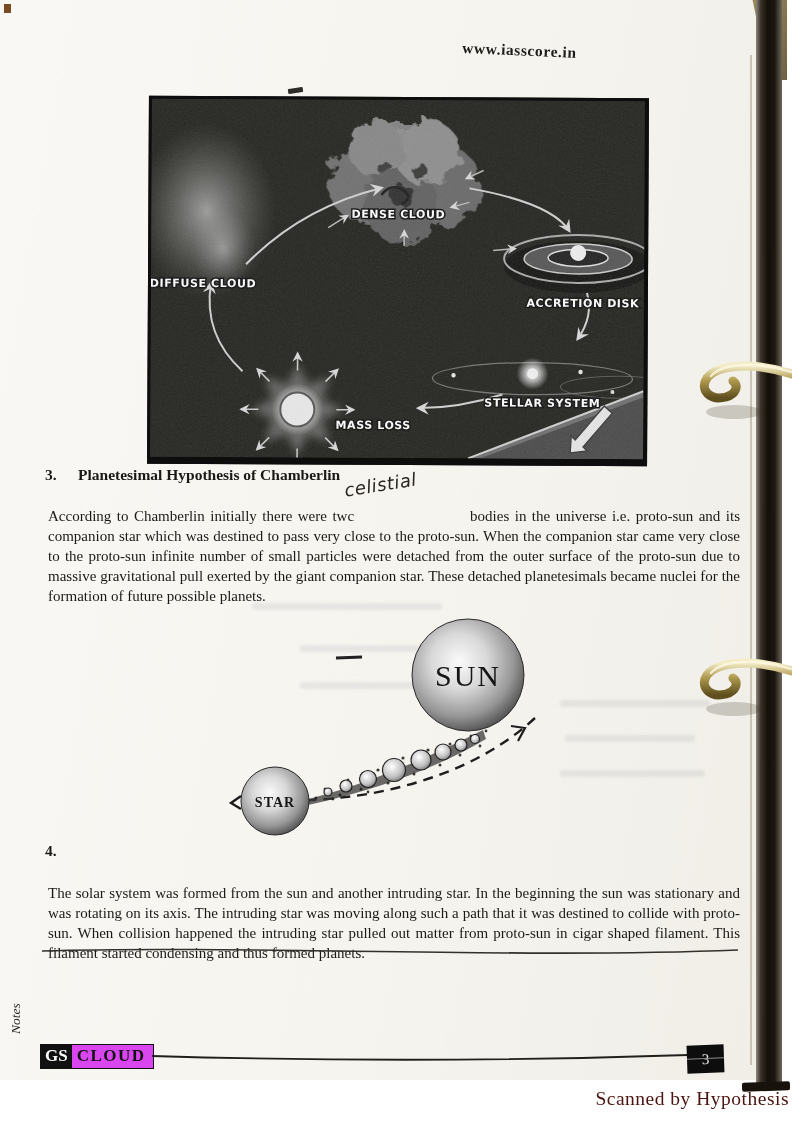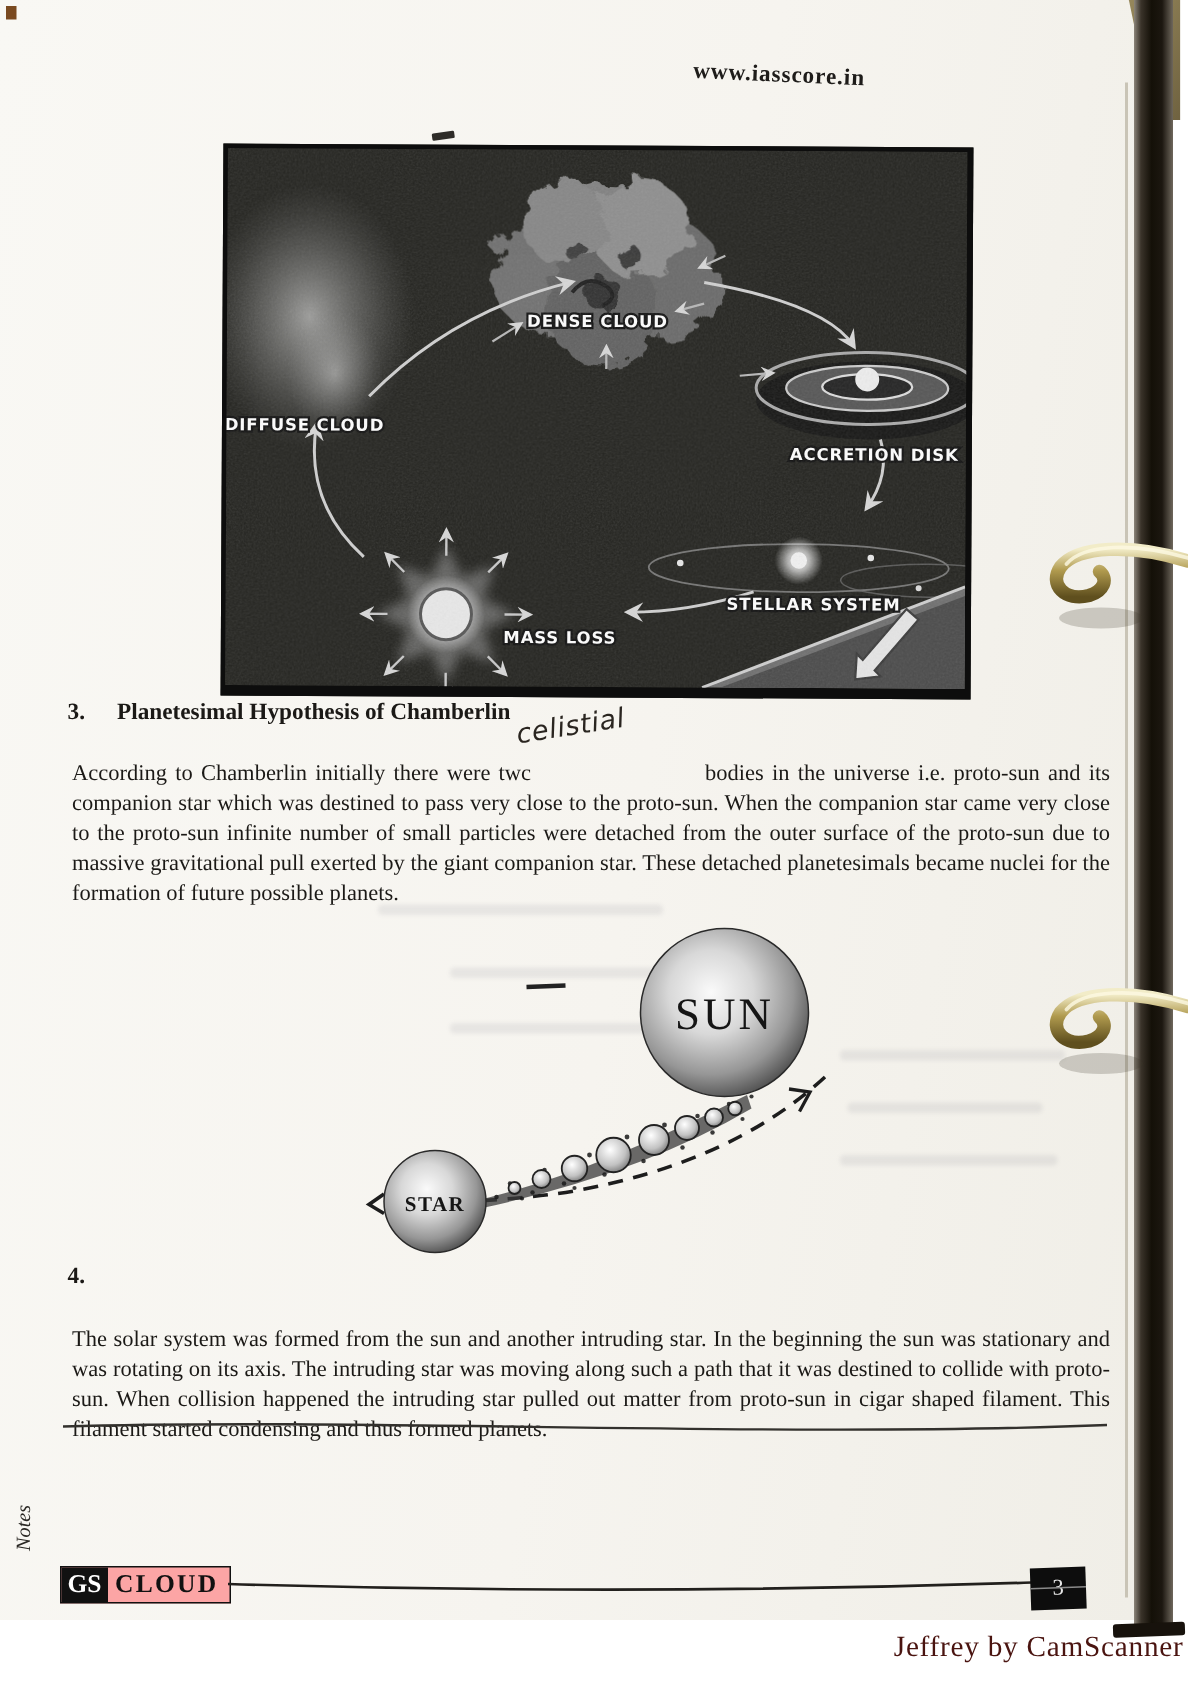--- a/index.html
+++ b/index.html
@@ -30,27 +30,27 @@
 
   .h-sec{position:absolute;left:45px;width:690px;font-weight:bold;font-size:15.5px;display:flex;}
   .h-num{width:33px;flex:none;}
   .para{position:absolute;left:48px;width:692px;font-size:15px;line-height:1.33;
         text-align:justify;}
   .blank-gap{display:inline-block;width:116px;}
   .handwritten{position:absolute;left:344px;top:474px;font-style:italic;font-size:18px;
         font-family:"DejaVu Sans", cursive, sans-serif;transform:rotate(-9deg);color:#2a2520;
         letter-spacing:.5px;}
 
-  .fig2{position:absolute;left:243px;top:598px;width:335px;height:248px;}
+  .fig2{position:absolute;left:228px;top:598px;width:335px;height:248px;}
 
   .sep{position:absolute;left:40px;top:943px;}
   .notes{position:absolute;left:8px;top:978px;width:60px;font-style:italic;font-size:13.5px;
         transform:rotate(-90deg);transform-origin:28px 28px;color:#2a2824;}
   .logo{position:absolute;left:40px;top:1044px;display:flex;border:1.5px solid #111;
-        font-weight:bold;font-size:17px;background:#fca5a5;}
+        font-weight:bold;font-size:17px;background:#d946ef;}
   .logo .gs{background:#111;color:#fff;padding:1px 4px 2px;}
   .logo .score{padding:1px 7px 2px 5px;letter-spacing:1.5px;color:#111;}
   .footer-line{position:absolute;left:152px;top:1050px;}
   .pagebox{position:absolute;left:687px;top:1045px;width:37px;height:28px;background:#0d0d0d;
         color:#e8e8e8;font-size:15px;display:flex;align-items:center;justify-content:center;
         transform:rotate(-2deg);}
   .pagebox .inner-line{position:absolute;left:0;top:13px;width:100%;height:1px;background:#8a8a8a;}
   .ring{position:absolute;}
   .camscan{position:absolute;left:0;top:1088px;width:789px;text-align:right;font-size:19.5px;
         color:#4a1410;letter-spacing:.5px;}
@@ -300,13 +300,13 @@
   <ellipse cx="42" cy="54" rx="28" ry="7" fill="rgba(60,55,40,.22)"></ellipse>
   <path d="M100,16 C62,4 26,6 15,20 C7,32 18,43 34,39 C44,36 47,28 41,23" fill="none" stroke="url(#goldG)" stroke-width="9" stroke-linecap="round"></path>
   <path d="M100,14 C64,3 30,5 19,18" fill="none" stroke="#fdf9e2" stroke-width="2.5" stroke-linecap="round" opacity=".8"></path>
 </svg>
 <svg class="ring" style="left:692px;top:655px;" width="100" height="70">
   <ellipse cx="42" cy="54" rx="28" ry="7" fill="rgba(60,55,40,.22)"></ellipse>
   <path d="M100,16 C62,4 26,6 15,20 C7,32 18,43 34,39 C44,36 47,28 41,23" fill="none" stroke="url(#goldG)" stroke-width="9" stroke-linecap="round"></path>
   <path d="M100,14 C64,3 30,5 19,18" fill="none" stroke="#fdf9e2" stroke-width="2.5" stroke-linecap="round" opacity=".8"></path>
 </svg>
 
-<div class="camscan">Jeffrey by CamScanner</div>
+<div class="camscan">Scanned by Hypothesis</div>
 
 </body></html>

